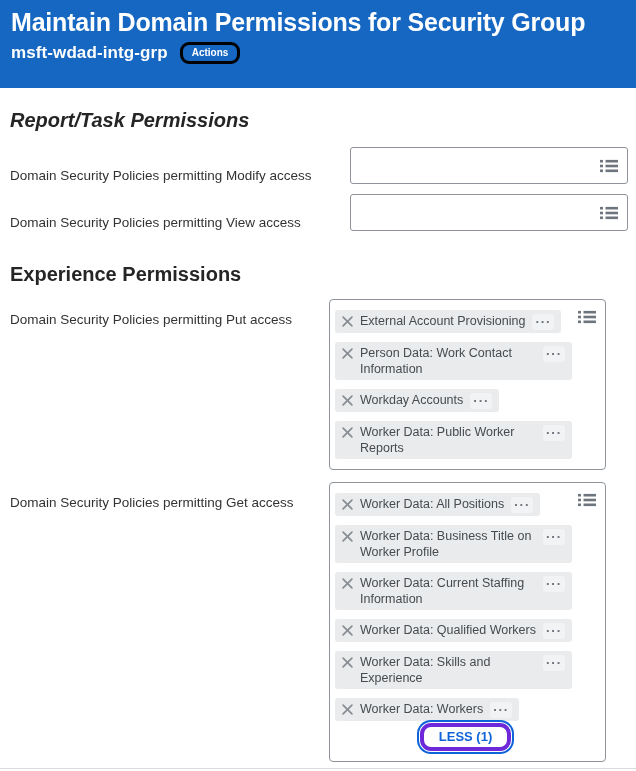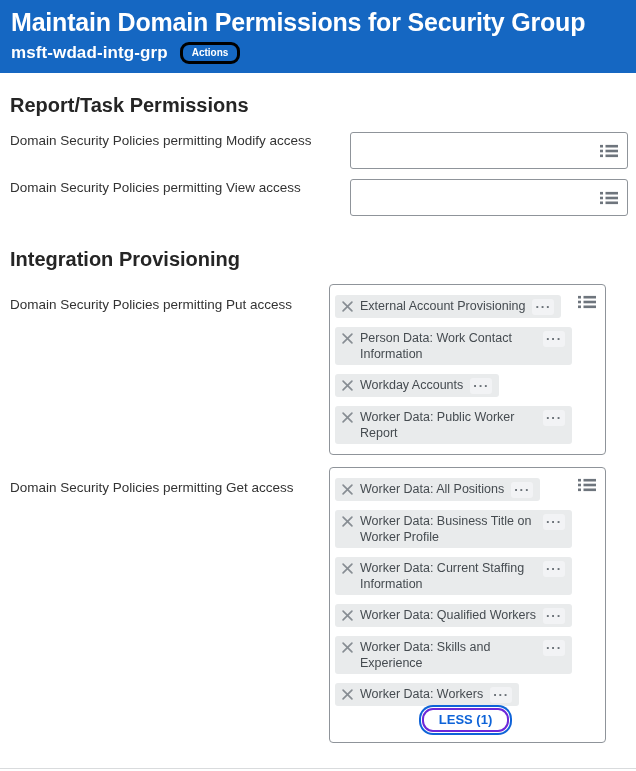--- a/index.html
+++ b/index.html
@@ -8,21 +8,21 @@
     width: 636px; height: 771px;
     position: relative;
     background: #ffffff;
     font-family: "Liberation Sans", sans-serif;
     overflow: hidden;
   }
 
   
   .page-header {
     background: #1567C2;
-    height: 73px;
+    height: 88px;
     padding: 7px 12px 0 11px;
   }
   .page-title {
     color: #fff;
     font-size: 25px;
     font-weight: bold;
     line-height: 30px;
     letter-spacing: -0.2px;
     white-space: nowrap;
   }
@@ -49,25 +49,25 @@
   
   .content { padding: 0 8px 0 10px; }
 
   .section-title {
     font-size: 20px;
     font-weight: bold;
     color: #252525;
     line-height: 23px;
     margin: 0;
   }
-  .section-title.first { padding-top: 21px; }
+  .section-title.first { padding-top: 21px; font-style: italic; }
   .section-title.second { padding-top: 32px; }
 
   .field-row { display: flex; }
-  .field-row.center { align-items: flex-start; margin-top: 15px; }
+  .field-row.center { align-items: flex-end; margin-top: 15px; }
   .field-row.center + .field-row.center { margin-top: 10px; }
   .field-row.top { align-items: flex-start; margin-top: 13px; }
   .field-row.top + .field-row.top { margin-top: 12px; }
 
   .field-label {
     flex: 1;
     font-size: 13.5px;
     color: #333333;
     line-height: 17px;
     padding-right: 6px;
@@ -149,21 +149,21 @@
     display: flex;
     justify-content: center;
     margin-top: 2px;
   }
   .less-btn {
     font-family: "Liberation Sans", sans-serif;
     font-size: 13px;
     font-weight: bold;
     color: #0e63d8;
     background: #fff;
-    border: 2px solid #6d28d9;
+    border: 4px solid #6d28d9;
     border-radius: 11px;
     padding: 2px 15px 3px;
     box-shadow: 0 0 0 1px #ffffff, 0 0 0 3px #0e63d8;
     cursor: pointer;
   }
 
   .bottom-divider {
     position: absolute;
     left: 0; right: 0; top: 768px;
     border-top: 1px solid #d9dbdd;
@@ -213,21 +213,21 @@
           <rect x="0" y="5.7" width="3" height="2.6"></rect>
               <rect x="5.5" y="5.7" width="12.5" height="2.6"></rect>
           <rect x="0" y="10.5" width="3" height="2.6"></rect>
               <rect x="5.5" y="10.5" width="12.5" height="2.6"></rect>
         </g>
           </svg>
       </span>
     </div>
   </div>
 
-  <h2 class="section-title second">Integration Provisioning</h2>
+  <h2 class="section-title second">Experience Permissions</h2>
 
   <div class="field-row top">
     <div class="field-label">Domain Security Policies permitting Put access</div>
     <div class="chip-box">
       <span class="prompt-btn">
         <svg width="18" height="14" viewBox="0 0 18 14">
             <g fill="#6e757d">
           <rect x="0" y="0.9" width="3" height="2.6"></rect>
               <rect x="5.5" y="0.9" width="12.5" height="2.6"></rect>
           <rect x="0" y="5.7" width="3" height="2.6"></rect>
@@ -256,21 +256,21 @@
             <span class="chip-x"><svg width="11" height="11" viewBox="0 0 10 10">
                 <path d="M1 1 L9 9 M9 1 L1 9" stroke="#878d93" stroke-width="1.5" fill="none" stroke-linecap="round"></path>
               </svg></span>
             <span class="chip-text">Workday Accounts</span>
             <span class="chip-more">···</span>
           </span>
           <span class="chip">
             <span class="chip-x"><svg width="11" height="11" viewBox="0 0 10 10">
                 <path d="M1 1 L9 9 M9 1 L1 9" stroke="#878d93" stroke-width="1.5" fill="none" stroke-linecap="round"></path>
               </svg></span>
-            <span class="chip-text">Worker Data: Public Worker Report</span>
+            <span class="chip-text">Worker Data: Public Worker Reports</span>
             <span class="chip-more">···</span>
           </span>
         </div>
     </div>
   </div>
 
   <div class="field-row top">
     <div class="field-label">Domain Security Policies permitting Get access</div>
     <div class="chip-box">
       <span class="prompt-btn">

